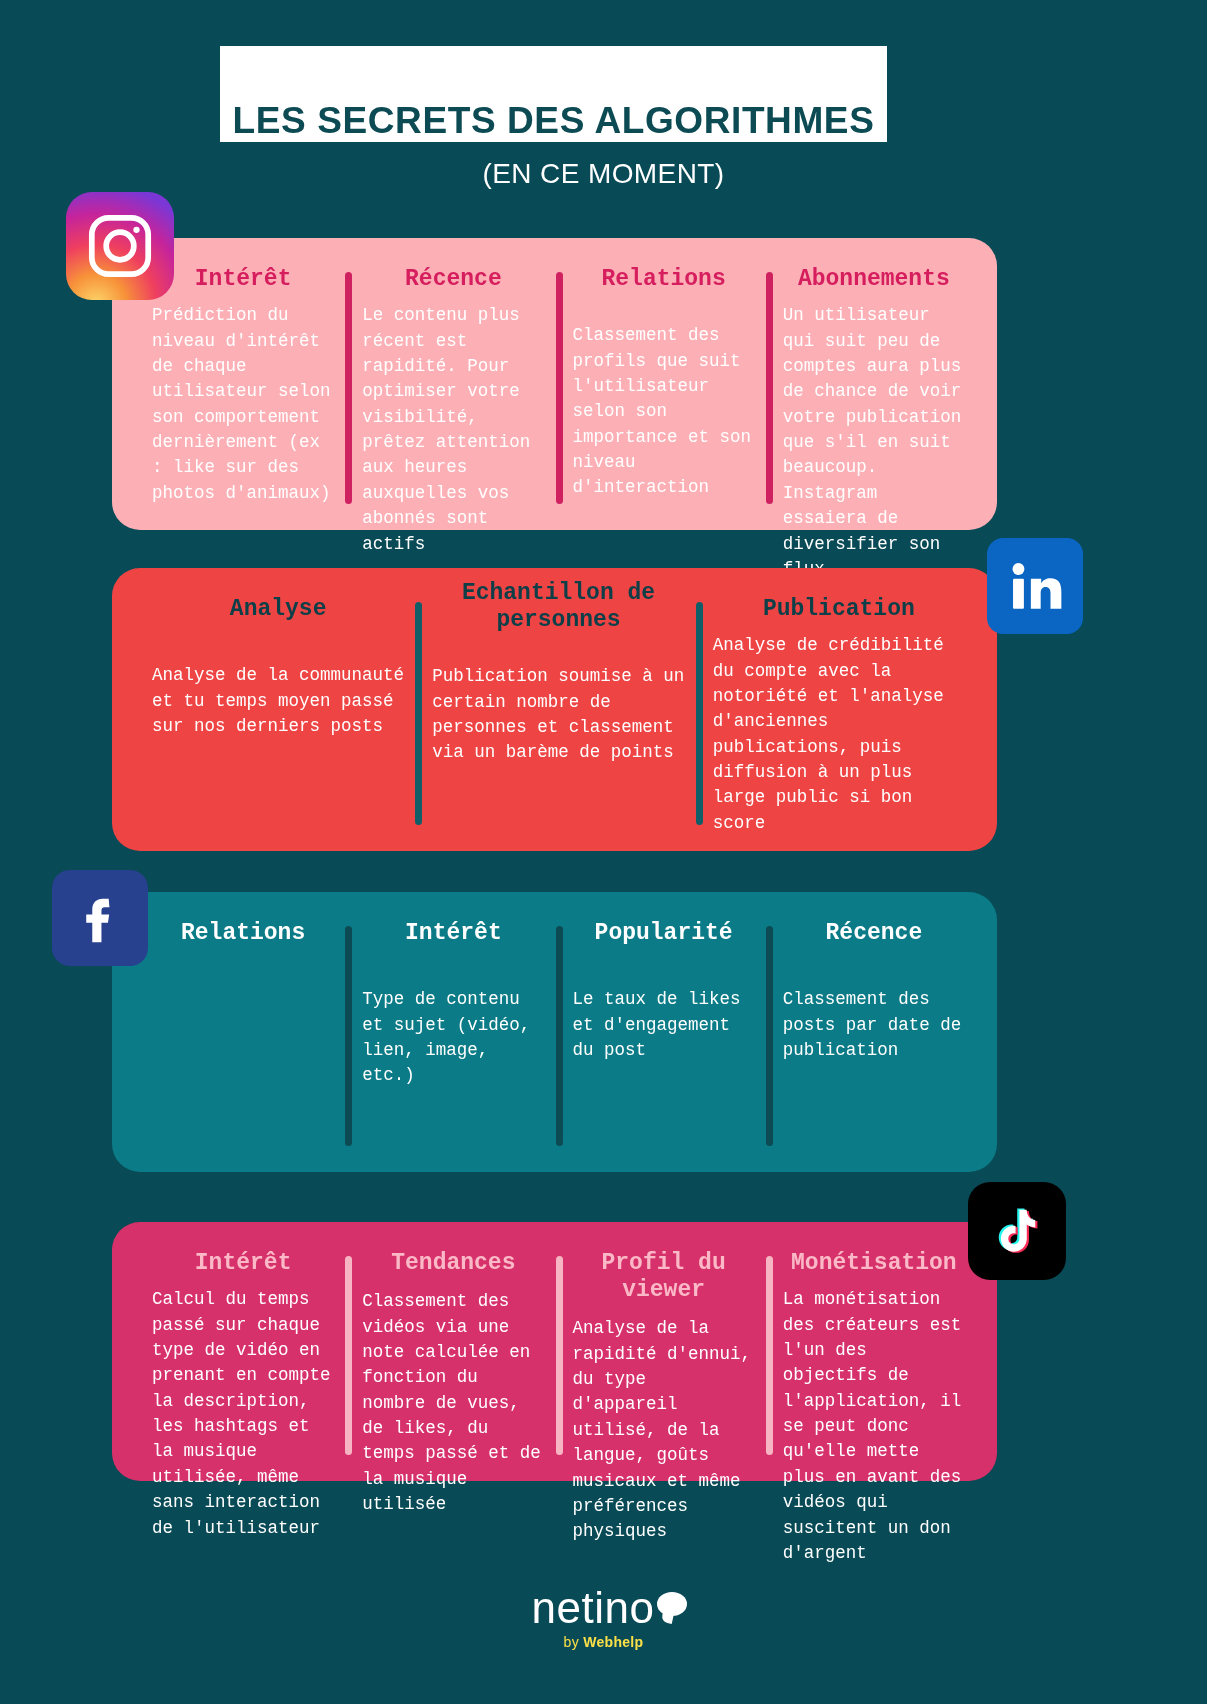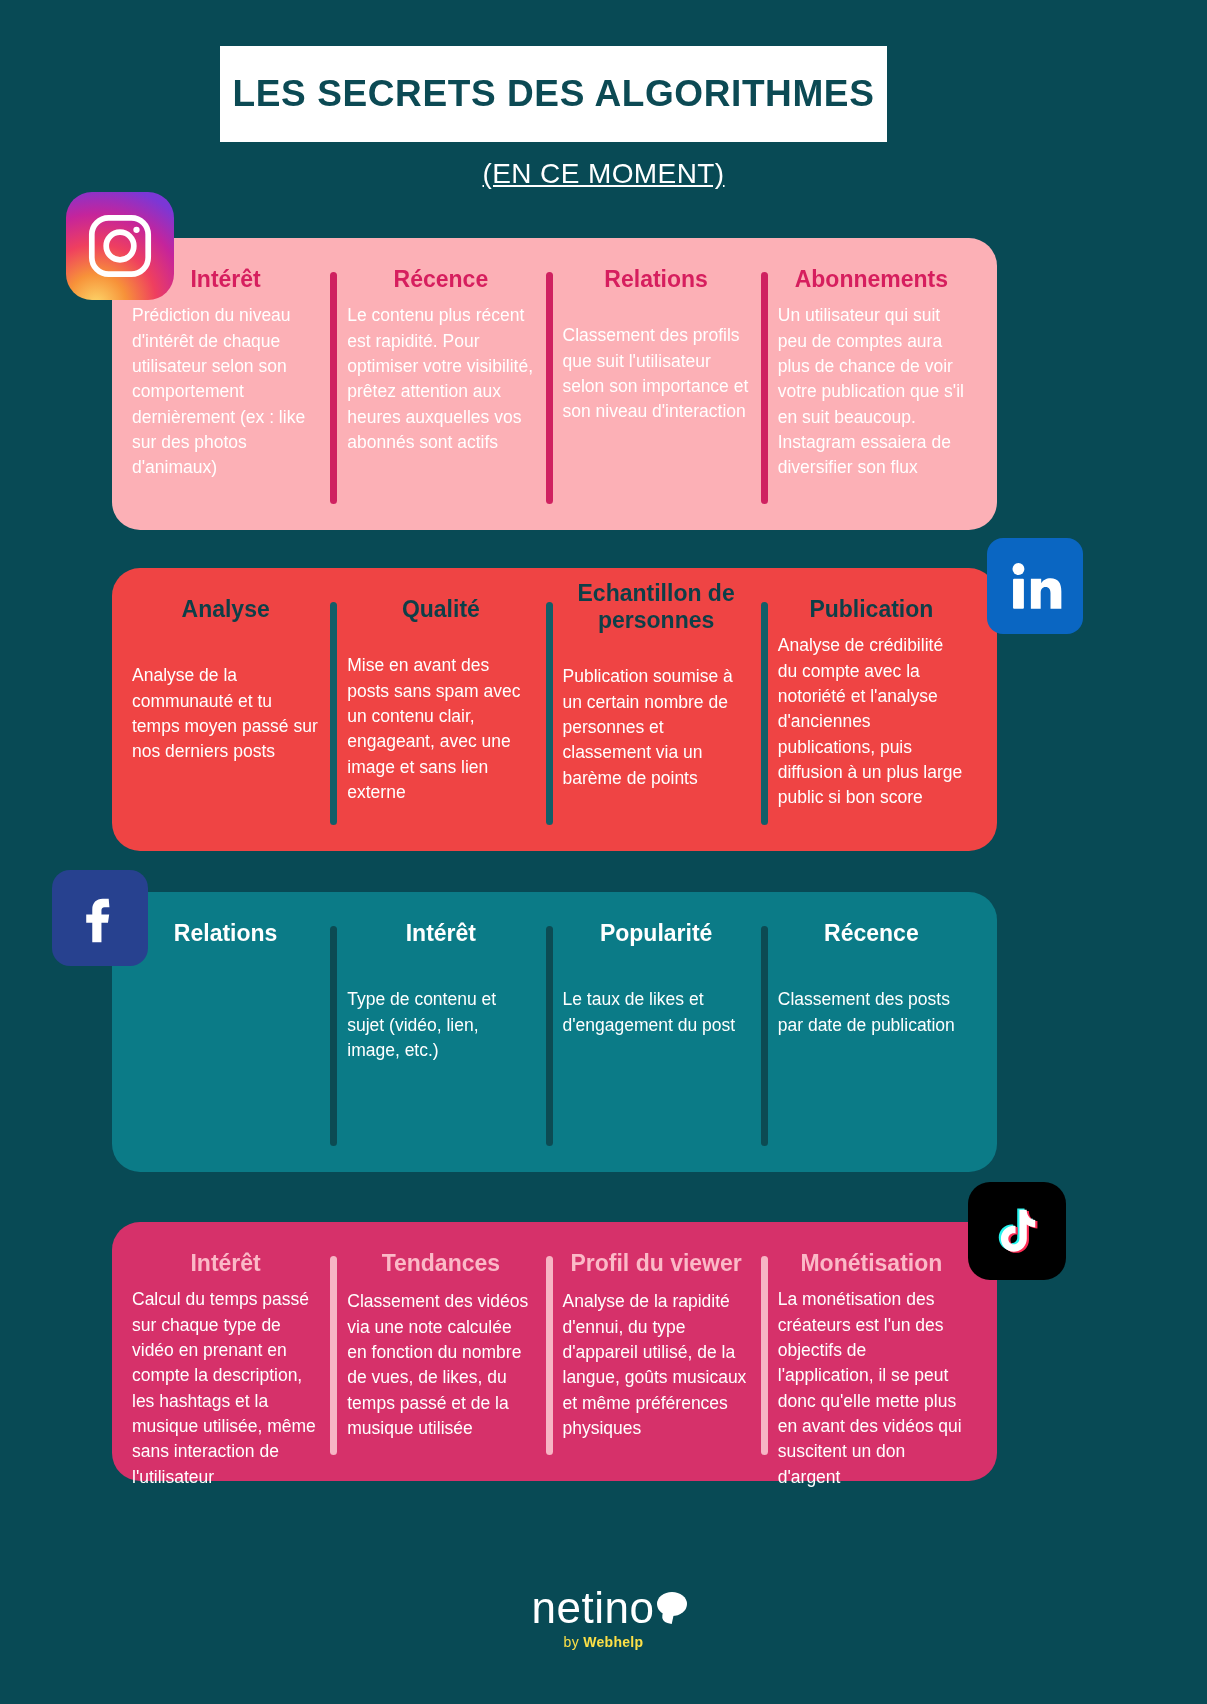--- a/index.html
+++ b/index.html
@@ -19,50 +19,50 @@
 
   
   .title-band {
     position: absolute;
     left: 220px;
     top: 46px;
     width: 667px;
     height: 96px;
     background: #ffffff;
     display: flex;
-    align-items: center;
+    align-items: flex-end;
     justify-content: center;
   }
   .title-text {
     color: #0c4a54;
     font-size: 37px;
     font-weight: 700;
     letter-spacing: 0.6px;
     text-transform: uppercase;
     white-space: nowrap;
   }
   .subtitle {
     position: absolute;
     left: 0;
     top: 158px;
     width: 1207px;
     text-align: center;
     color: #ffffff;
     font-size: 28px;
     font-weight: 400;
     letter-spacing: 0.4px;
-    text-decoration: underline;
   }
 
   
   .panel {
     position: absolute;
     border-radius: 28px;
     display: flex;
-    padding: 28px 18px 24px 6px;
+    padding: 28px 18px 24px 26px;
+    font-family: Liberation Mono, monospace;
   }
   .panel.instagram { left: 112px; top: 238px;  width: 885px; height: 292px; background: #fcb0b6; }
   .panel.linkedin  { left: 112px; top: 568px;  width: 885px; height: 283px; background: #ef4444; }
   .panel.facebook  { left: 112px; top: 892px;  width: 885px; height: 280px; background: #0b7b87; }
   .panel.tiktok    { left: 112px; top: 1222px; width: 885px; height: 259px; background: #d6316a; }
 
   .col {
     position: relative;
     flex: 1 1 0;
     padding: 0 14px;
@@ -233,24 +233,20 @@
       <path d="M10.4 9.2h4.0v1.7c0.6-1.1 2.0-1.9 3.6-1.9 3.0 0 4.2 1.9 4.2 5.1v6.7h-4.2v-6.0c0-1.5-0.6-2.4-1.9-2.4-1.3 0-1.9 0.9-1.9 2.4v6.0h-3.8z"></path>
     </svg>
   </div>
 
   <div class="panel linkedin">
     <div class="col">
       <div class="col-title">Analyse</div>
       <div class="col-body nudge-40">Analyse de la communauté et tu temps moyen passé sur nos derniers posts</div>
     </div>
     <div class="col">
-      <div class="col-title">Qualité</div>
-      <div class="col-body nudge-20">Mise en avant des posts sans spam avec un contenu clair, engageant, avec une image et sans lien externe</div>
-    </div>
-    <div class="col">
       <div class="col-title tall-title">Echantillon de personnes</div>
       <div class="col-body nudge-20">Publication soumise à un certain nombre de personnes et classement via un barème de points</div>
     </div>
     <div class="col">
       <div class="col-title">Publication</div>
       <div class="col-body">Analyse de crédibilité du compte avec la notoriété et l'analyse d'anciennes publications, puis diffusion à un plus large public si bon score</div>
     </div>
   </div>
 
   <div class="icon-badge fb-badge">

